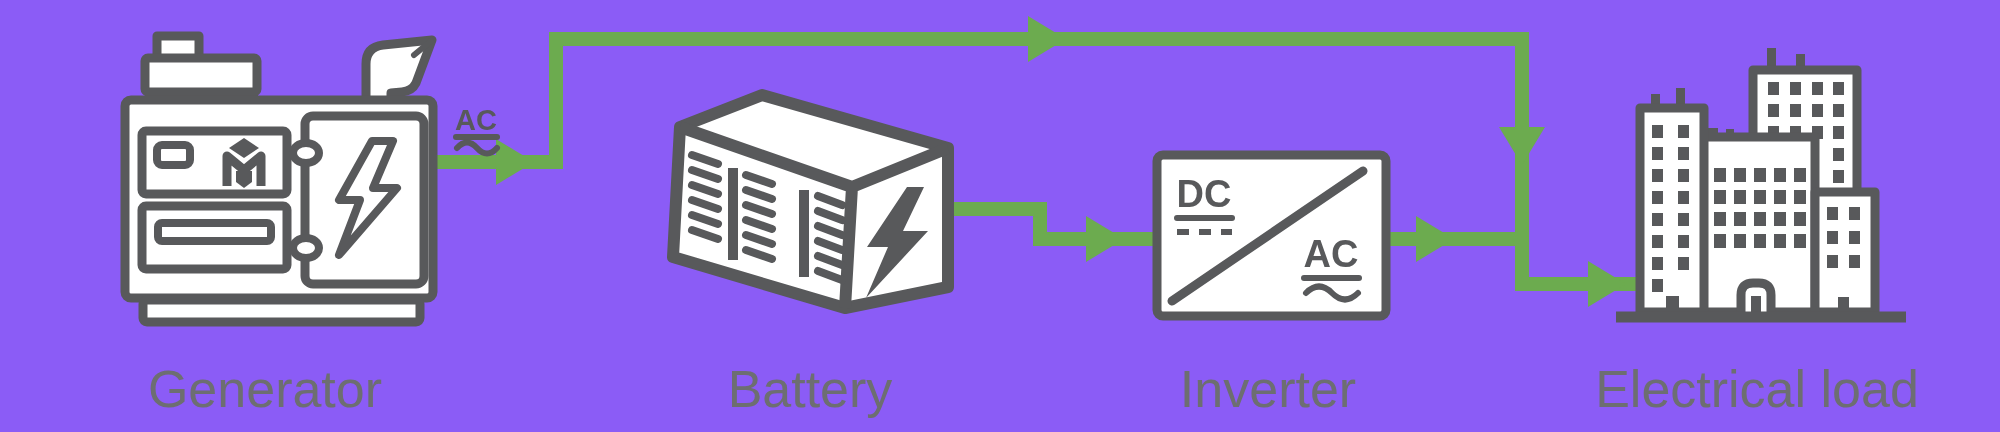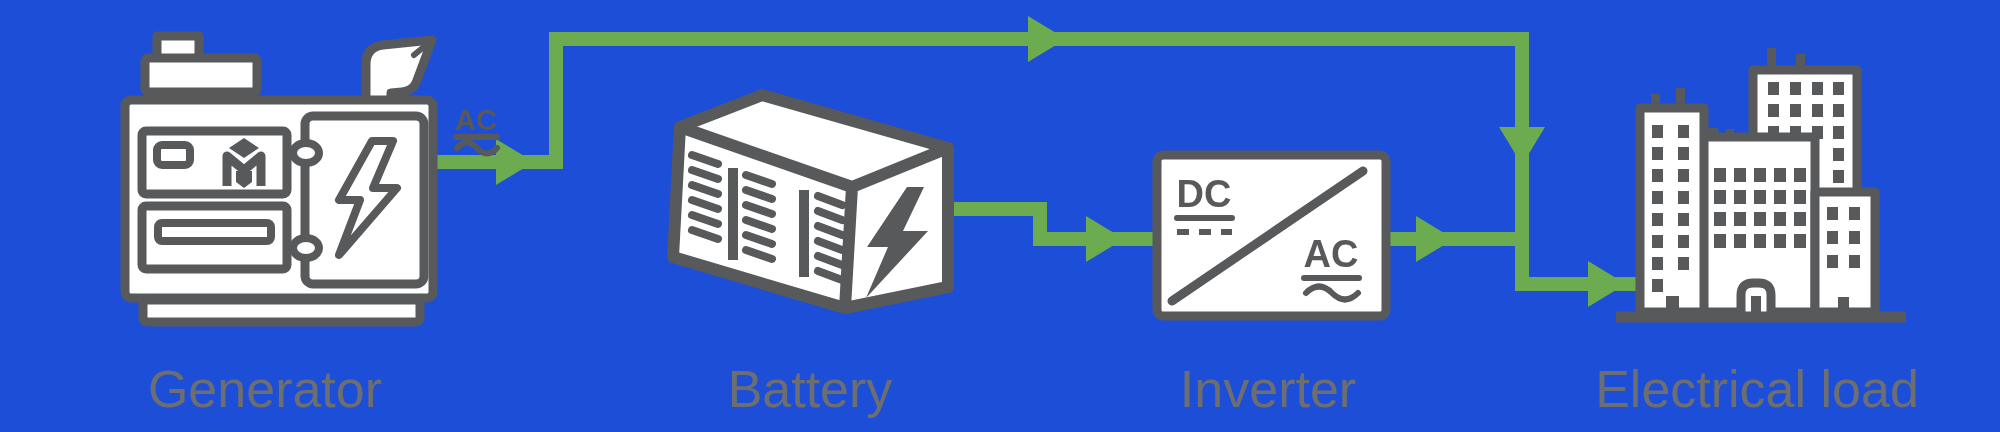--- a/index.html
+++ b/index.html
@@ -1,16 +1,16 @@
 <!DOCTYPE html>
 <html><head>
 <meta charset="utf-8">
 <style>
   html,body{margin:0;padding:0;background:#ffffff;}
-  .stage{position:relative;width:2000px;height:432px;background:#1d4ed8;overflow:hidden;}
+  .stage{position:relative;width:2000px;height:432px;background:#8b5cf6;overflow:hidden;}
   svg{display:block;}
   text{font-family:"Liberation Sans","DejaVu Sans",sans-serif;}
   .node-label{font-size:52px;fill:#6D6E71;font-weight:400;}
   .marking{font-weight:700;fill:#58595B;}
   .marking-sm{font-size:29px;}
   .marking-lg{font-size:38px;}
   .flow{stroke:#6CAB4F;stroke-width:14;fill:none;}
   .arrow{fill:#6CAB4F;stroke:none;}
   .ic{stroke:#58595B;fill:#ffffff;}
   .ic-fill{fill:#58595B;stroke:none;}

